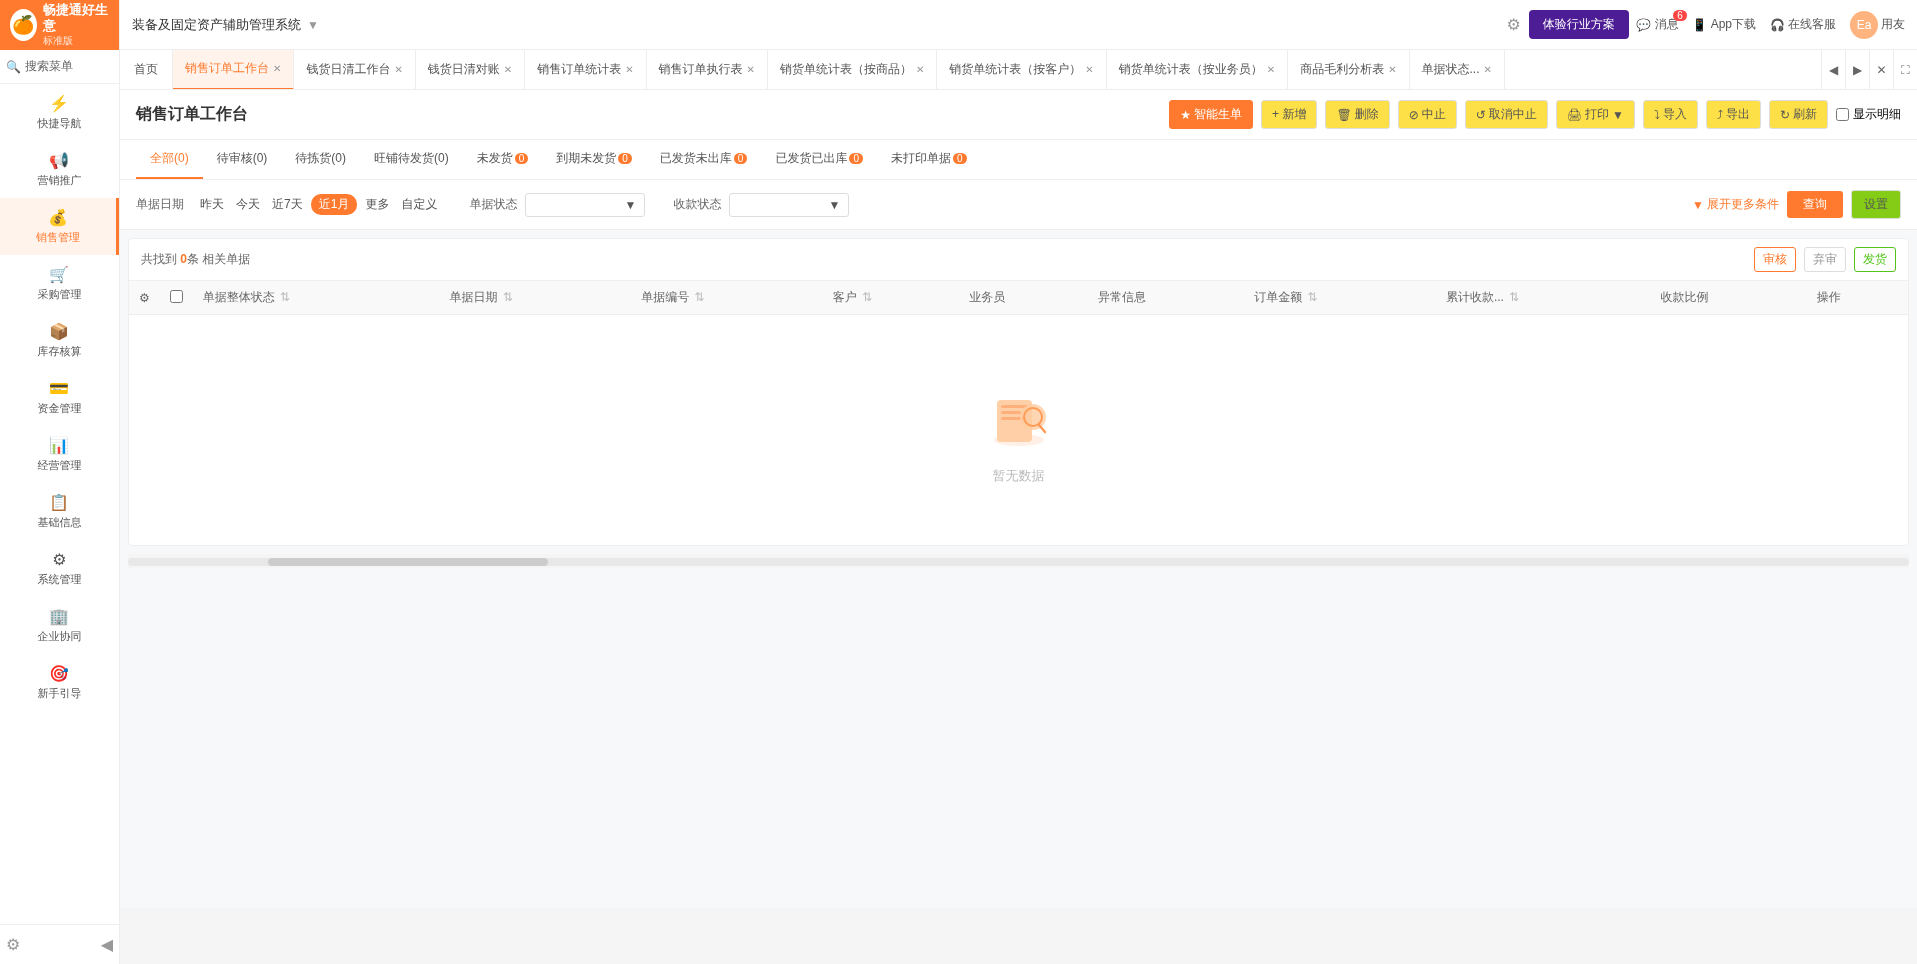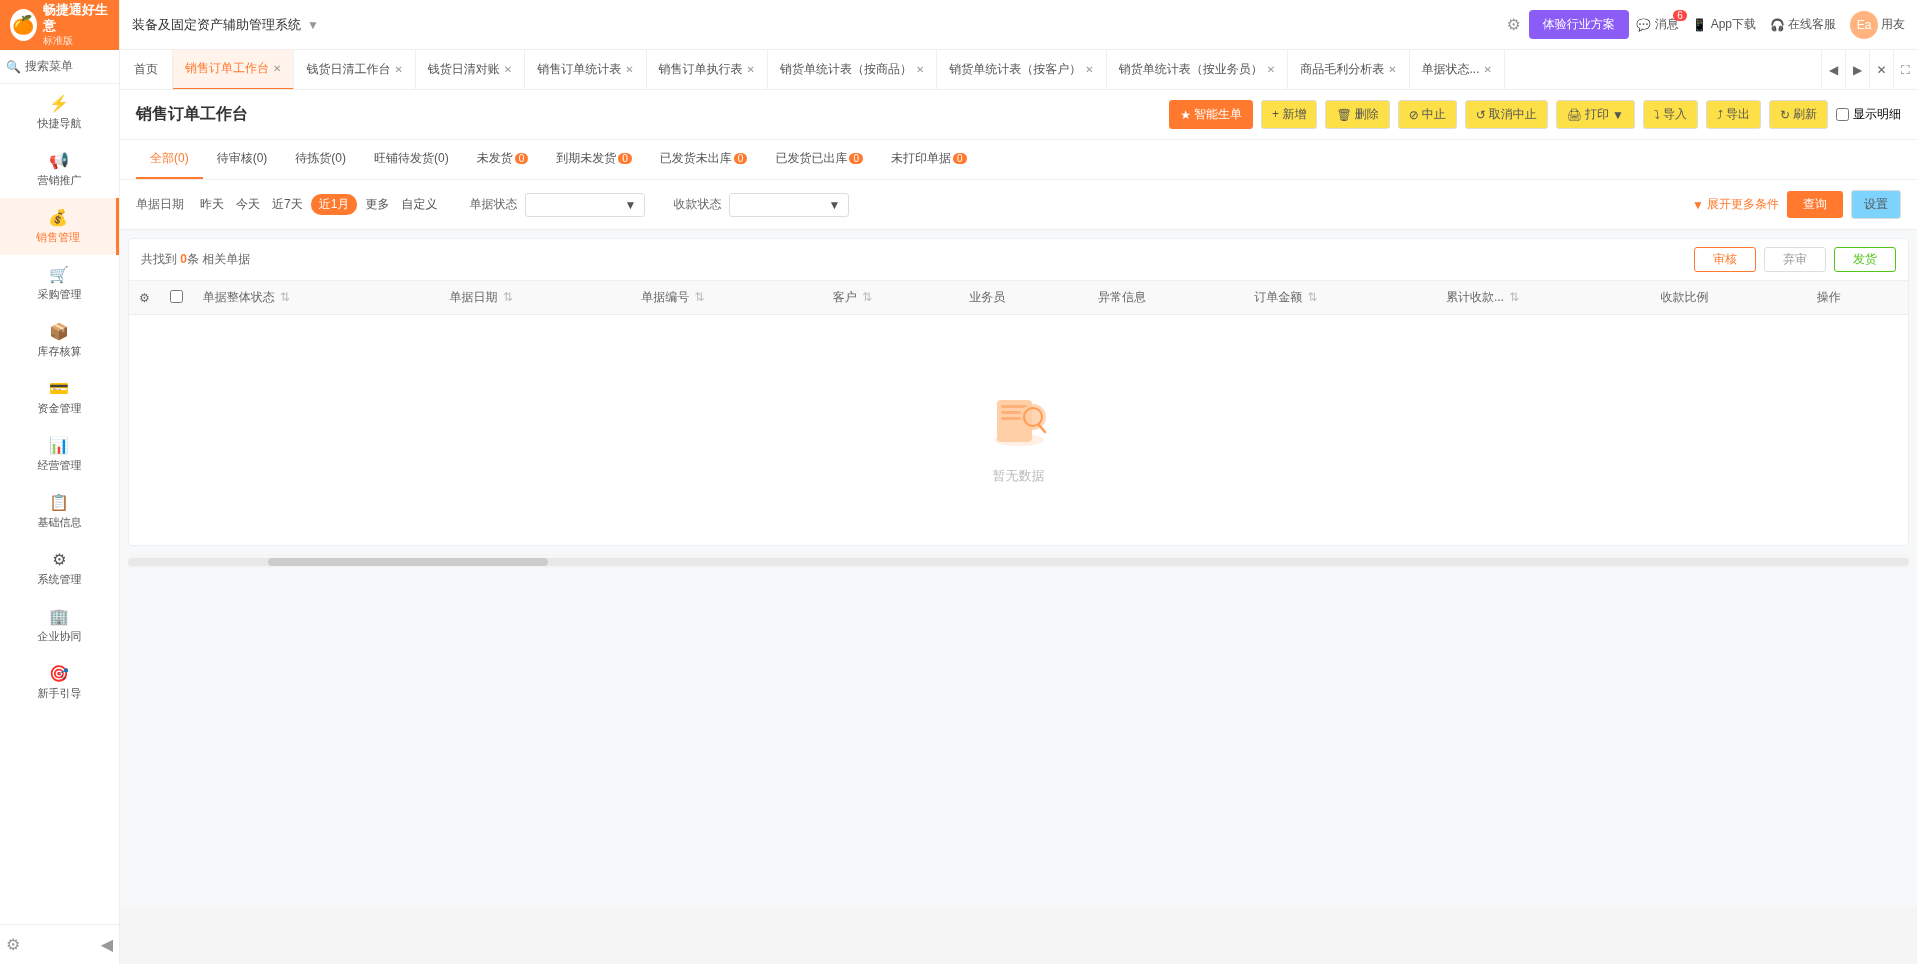--- a/index.html
+++ b/index.html
@@ -19,21 +19,21 @@
     .sidebar-bottom-btn { cursor: pointer; color: #999; font-size: 16px; }
 
     
     .main { flex: 1; display: flex; flex-direction: column; height: 908px; overflow: hidden; }
 
     
     .topbar { height: 50px; background: #fff; display: flex; align-items: center; padding: 0 12px; border-bottom: 1px solid #eee; gap: 8px; }
     .topbar-title { font-size: 13px; color: #333; flex: 1; display: flex; align-items: center; gap: 6px; }
     .topbar-dropdown { color: #999; font-size: 12px; cursor: pointer; }
     .topbar-gear { color: #999; cursor: pointer; font-size: 16px; margin-left: 4px; }
-    .topbar-btn-orange { background: #8b5cf6; color: #fff; border: none; border-radius: 4px; padding: 6px 14px; cursor: pointer; font-size: 12px; }
+    .topbar-btn-orange { background: #4c1d95; color: #fff; border: none; border-radius: 4px; padding: 6px 14px; cursor: pointer; font-size: 12px; }
     .topbar-right { display: flex; align-items: center; gap: 14px; color: #555; font-size: 12px; }
     .topbar-right-item { display: flex; align-items: center; gap: 3px; cursor: pointer; position: relative; }
     .badge { background: #ff4444; color: #fff; border-radius: 8px; font-size: 10px; padding: 0 4px; position: absolute; top: -6px; right: -8px; }
     .avatar-circle { width: 28px; height: 28px; border-radius: 50%; background: #ffb480; display: flex; align-items: center; justify-content: center; color: #fff; font-size: 12px; }
 
     
     .tabbar { height: 40px; background: #fff; display: flex; align-items: center; border-bottom: 1px solid #eee; overflow: hidden; }
     .tab { display: flex; align-items: center; gap: 4px; padding: 0 12px; height: 40px; cursor: pointer; font-size: 12px; color: #555; border-right: 1px solid #eee; white-space: nowrap; flex-shrink: 0; }
     .tab.active { background: #fff3ec; color: #ff7a2e; border-bottom: 2px solid #ff7a2e; }
     .tab-home { font-size: 12px; padding: 0 14px; }
@@ -61,29 +61,29 @@
     .filter-area { background: #fff; padding: 10px 16px; border-bottom: 1px solid #eee; }
     .filter-row { display: flex; align-items: center; gap: 12px; flex-wrap: wrap; }
     .filter-label { color: #666; font-size: 12px; white-space: nowrap; }
     .filter-date-opts { display: flex; gap: 4px; align-items: center; }
     .filter-date-opt { color: #555; font-size: 12px; cursor: pointer; padding: 2px 4px; }
     .filter-date-opt.active-date { background: #ff7a2e; color: #fff; border-radius: 10px; padding: 2px 8px; }
     .filter-date-range { color: #888; font-size: 11px; margin-top: 2px; }
     .filter-select { border: 1px solid #ddd; border-radius: 3px; padding: 4px 8px; font-size: 12px; color: #555; background: #fff; min-width: 120px; cursor: pointer; display: flex; align-items: center; justify-content: space-between; gap: 4px; }
     .filter-expand { color: #ff7a2e; cursor: pointer; font-size: 12px; display: flex; align-items: center; gap: 3px; }
     .filter-query-btn { background: #ff7a2e; color: #fff; border: none; border-radius: 3px; padding: 5px 16px; cursor: pointer; font-size: 12px; }
-    .filter-set-btn { background: #7dd3fc; color: #555; border: 1px solid #ddd; border-radius: 3px; padding: 5px 12px; cursor: pointer; font-size: 12px; }
+    .filter-set-btn { background: #84cc16; color: #555; border: 1px solid #ddd; border-radius: 3px; padding: 5px 12px; cursor: pointer; font-size: 12px; }
 
     
     .table-area { background: #fff; margin: 8px; border-radius: 4px; border: 1px solid #eee; }
     .table-info { padding: 8px 12px; display: flex; align-items: center; justify-content: space-between; border-bottom: 1px solid #f0f0f0; }
     .table-info-text { font-size: 12px; color: #666; }
     .table-info-text span { color: #ff7a2e; font-weight: bold; }
     .table-batch-btns { display: flex; gap: 8px; }
-    .batch-btn { display: flex; align-items: center; gap: 3px; font-size: 12px; cursor: pointer; padding: 3px 18px; border-radius: 3px; border: 1px solid #ddd; color: #555; background: #fff; }
+    .batch-btn { display: flex; align-items: center; gap: 3px; font-size: 12px; cursor: pointer; padding: 3px 8px; border-radius: 3px; border: 1px solid #ddd; color: #555; background: #fff; }
     .batch-btn.approve { color: #ff7a2e; border-color: #ff7a2e; }
     .batch-btn.reject { color: #999; border-color: #ddd; }
     .batch-btn.ship { color: #52c41a; border-color: #52c41a; }
 
     
     .data-table { width: 100%; border-collapse: collapse; }
     .data-table th { background: #f9f9f9; padding: 8px 10px; text-align: left; font-size: 12px; color: #666; font-weight: normal; border-bottom: 1px solid #eee; white-space: nowrap; }
     .data-table th .sort-icon { color: #bbb; margin-left: 2px; }
     .col-checkbox { width: 30px; }
     .col-settings { width: 30px; }

